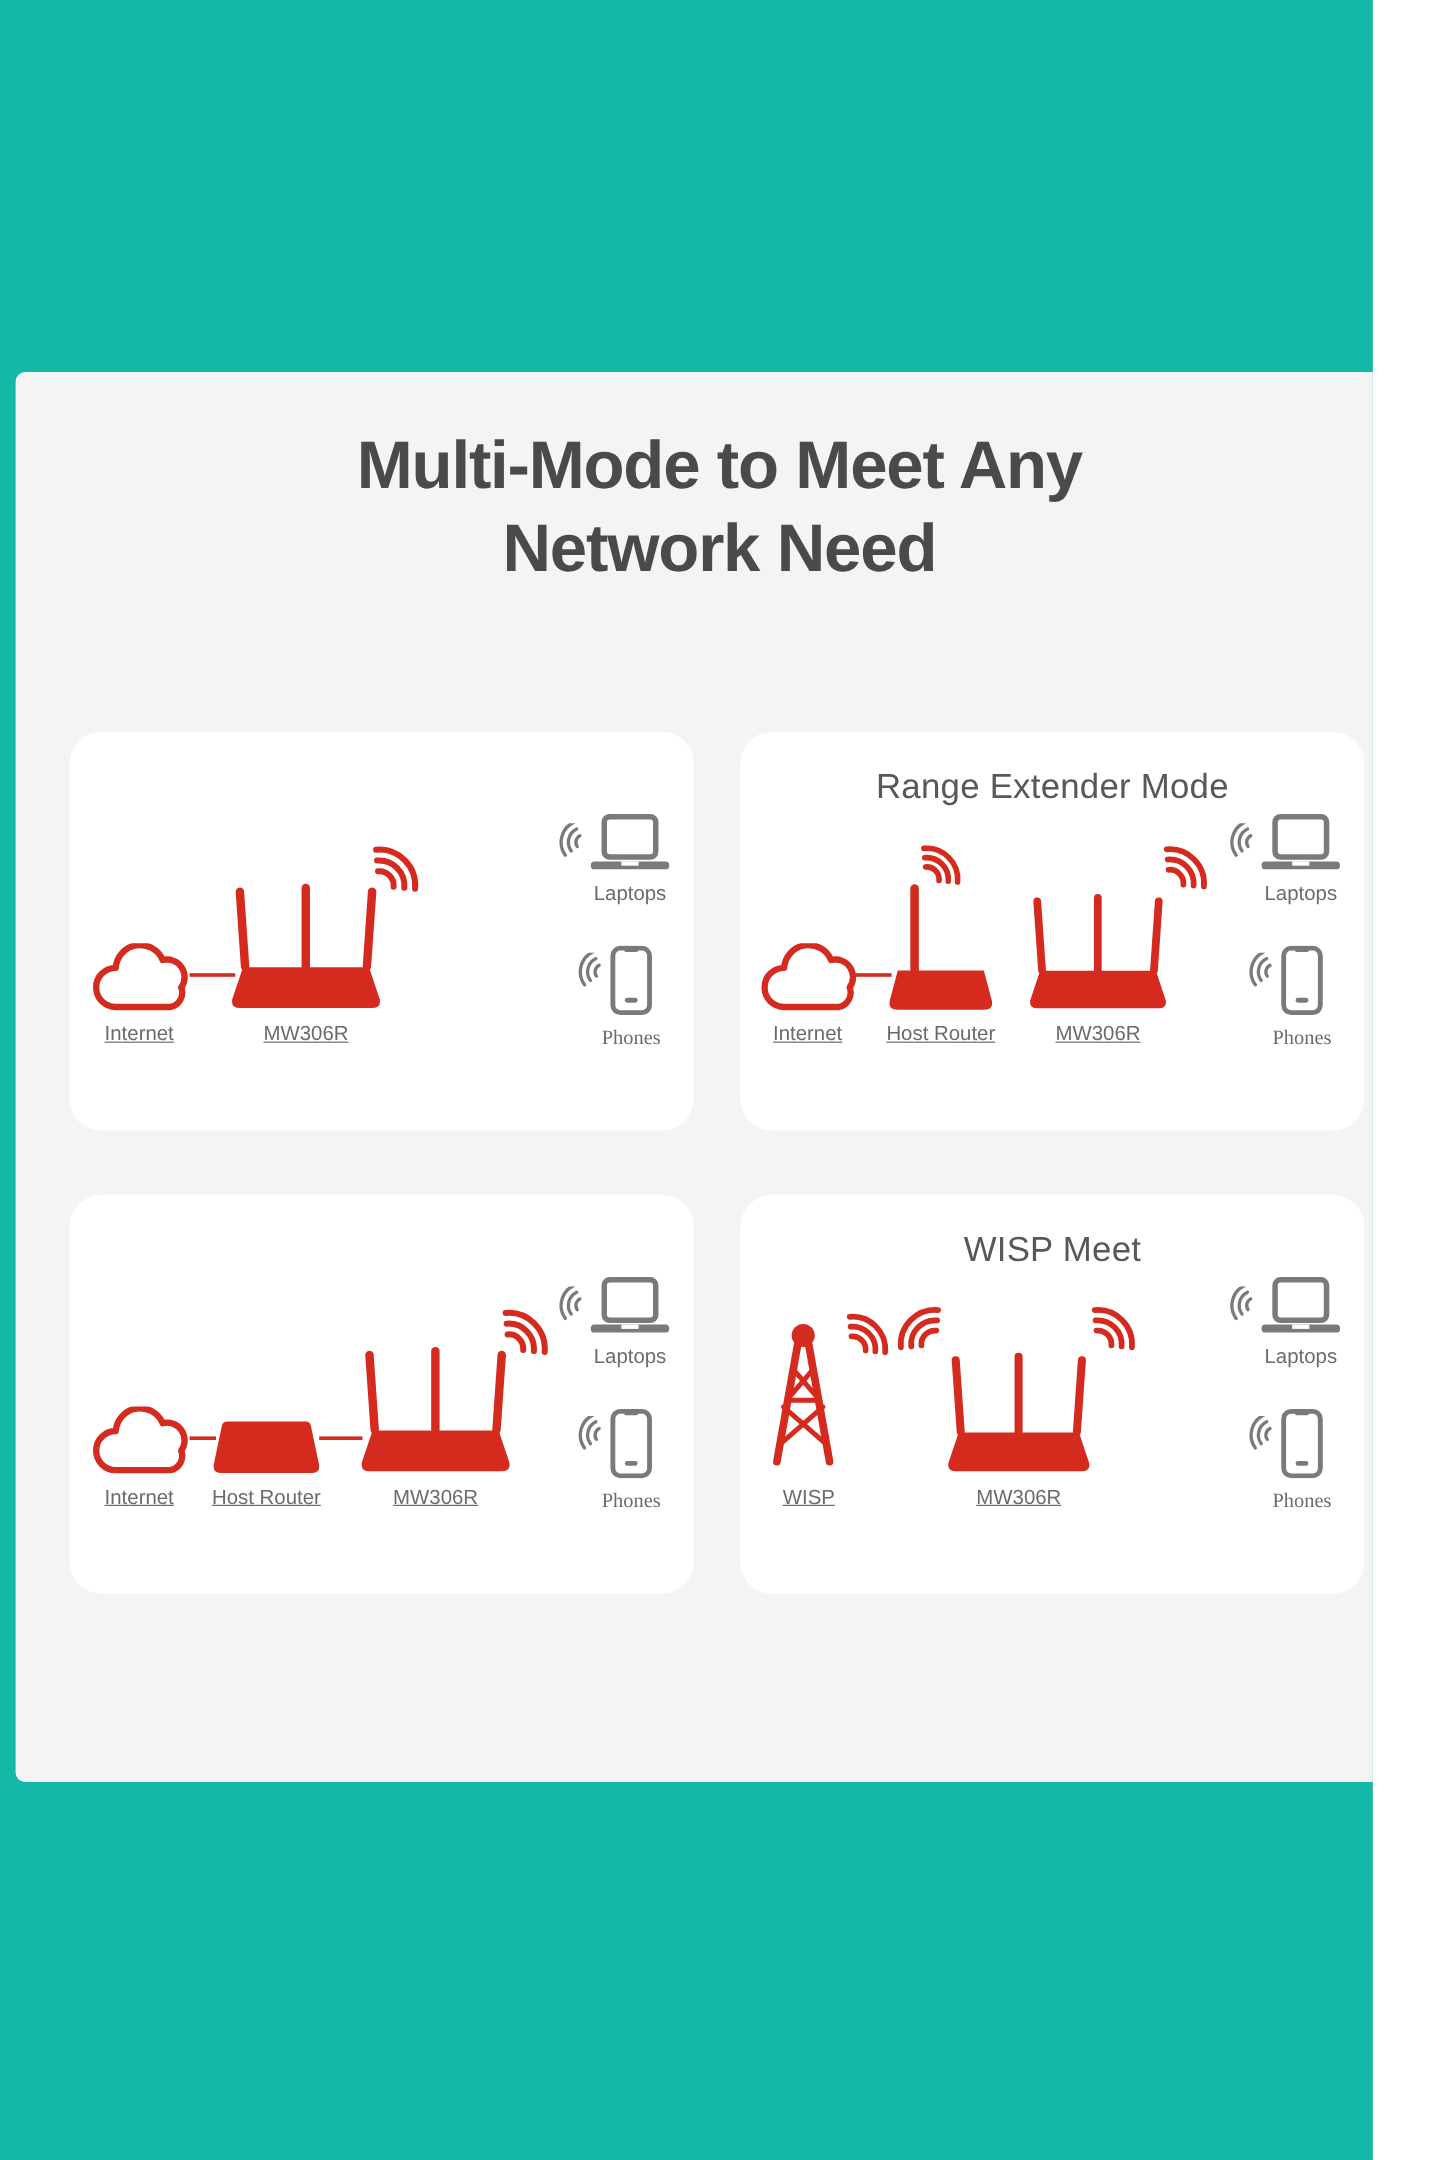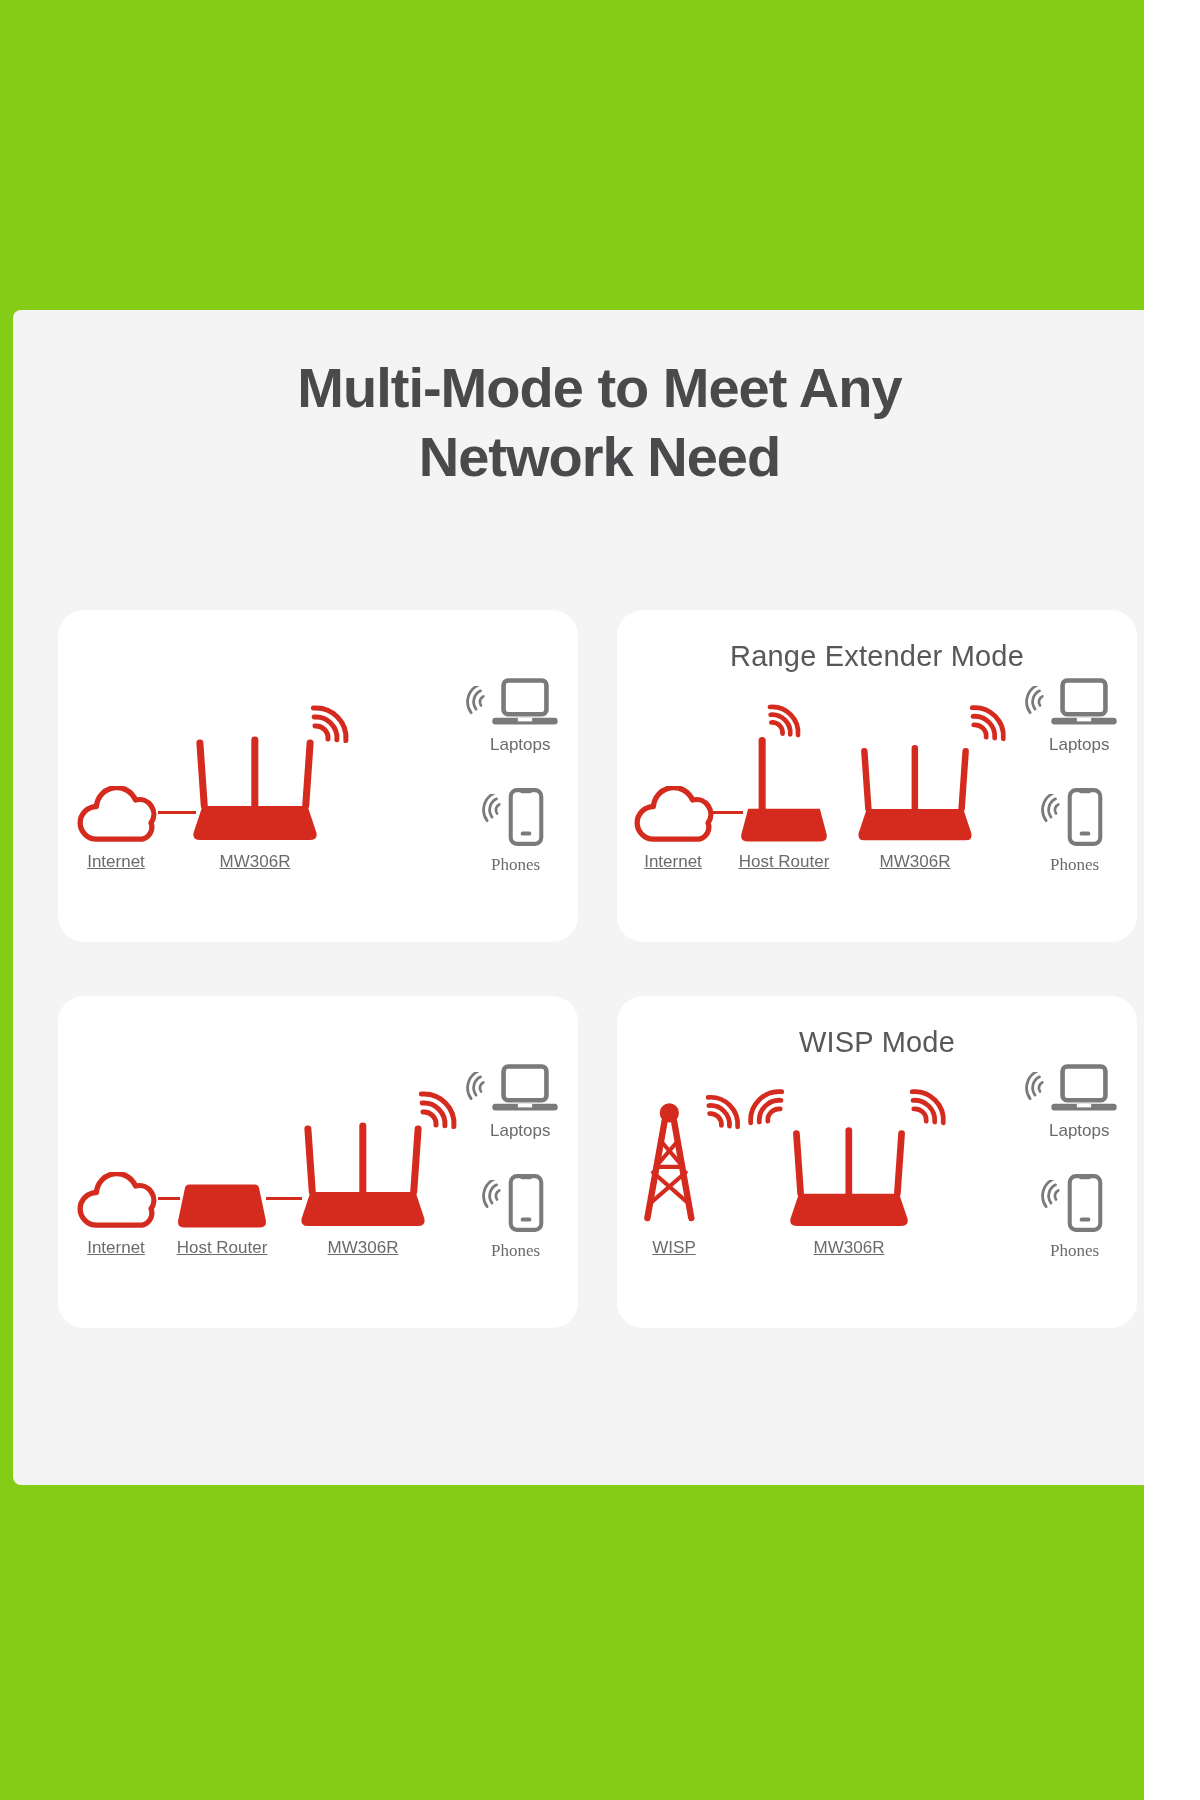--- a/index.html
+++ b/index.html
@@ -1,21 +1,21 @@
 <!DOCTYPE html>
 <html style="--red: #d52a1e; --icon-gray: #7a7a7a; --panel-bg: #f4f4f5; --card-bg: #ffffff; --title-color: #4a4a4c; --panel-title-color: #58585a; --label-color: #6b6b6b;"><head>
 <meta charset="utf-8">
 <style>
   html, body { margin: 0; padding: 0; }
   body {
     width: 1200px; height: 1800px;
     background: var(--card-bg, #ffffff);
     font-family: "Liberation Sans", sans-serif;
   }
-  .page { position: relative; width: 1144px; height: 1800px; background: #84cc16; overflow: hidden; }
+  .page { position: relative; width: 1144px; height: 1800px; background: #14b8a6; overflow: hidden; }
   .gray-panel {
     position: absolute; left: 13px; top: 310px;
     width: 1173px; height: 1175px;
     background: var(--panel-bg, #f4f4f5);
     border-radius: 8px;
   }
   .main-title {
     position: absolute; top: 44px; left: 0; width: 100%;
     margin: 0; text-align: center;
     font-size: 56px; font-weight: bold; line-height: 1.23;
@@ -56,21 +56,21 @@
   .device-laptop { left: 402px; top: 68px; }
   .device-phone  { left: 416px; top: 178px; font-family: Liberation Serif, serif; }
   .iconwrap { position: relative; }
   .device-laptop .iconwrap { padding-left: 30px; }
   .device-phone  .iconwrap { padding-left: 34px; }
   .arcs-gray { position: absolute; }
   .device-laptop .arcs-gray { left: 0; top: 8px; }
   .device-phone  .arcs-gray { left: 2px; top: 6px; }
   .dev-label {
     font-size: 17px; color: var(--label-color, #6b6b6b);
-    margin-top: 9px; text-align: left; white-space: nowrap;
+    margin-top: 9px; text-align: center; white-space: nowrap;
   }
   .device-laptop .dev-label { width: 70px; margin-left: 30px; }
   .device-phone  .dev-label { width: 70px; margin-left: 17px; }
 
   .red-fill { fill: var(--red, #d52a1e); }
   .red-stroke { stroke: var(--red, #d52a1e); }
   .gray-stroke { stroke: var(--icon-gray, #7a7a7a); }
   .gray-fill { fill: var(--icon-gray, #7a7a7a); }
 </style>
 </head>
@@ -319,21 +319,21 @@
               <rect x="2.2" y="2.2" width="31.6" height="55.6" rx="6.5" fill="none" class="gray-stroke" stroke-width="4.2"></rect>
               <rect x="12" y="1.5" width="12" height="4" rx="1.5" class="gray-fill"></rect>
               <rect x="12.5" y="45" width="11" height="4.2" rx="2" class="gray-fill"></rect>
             </svg>
           </div>
           <div class="dev-label">Phones</div>
         </div>
       </section>
 
       <section class="card">
-        <h2 class="card-title">WISP Mode</h2>
+        <h2 class="card-title">WISP Meet</h2>
 
         <div class="abs" style="left:24px;top:105px">
           <svg width="64" height="128" viewBox="0 0 70 140">
             <circle cx="31" cy="13" r="10.5" class="red-fill"></circle>
             <g fill="none" class="red-stroke" stroke-linecap="round">
               <path d="M26 21 L7 128" stroke-width="7"></path>
               <path d="M36 21 L55 128" stroke-width="7"></path>
               <path d="M22 44 L46 72" stroke-width="4.5"></path>
               <path d="M40 44 L16 72" stroke-width="4.5"></path>
               <path d="M16 72 L46 72" stroke-width="4.5"></path>

